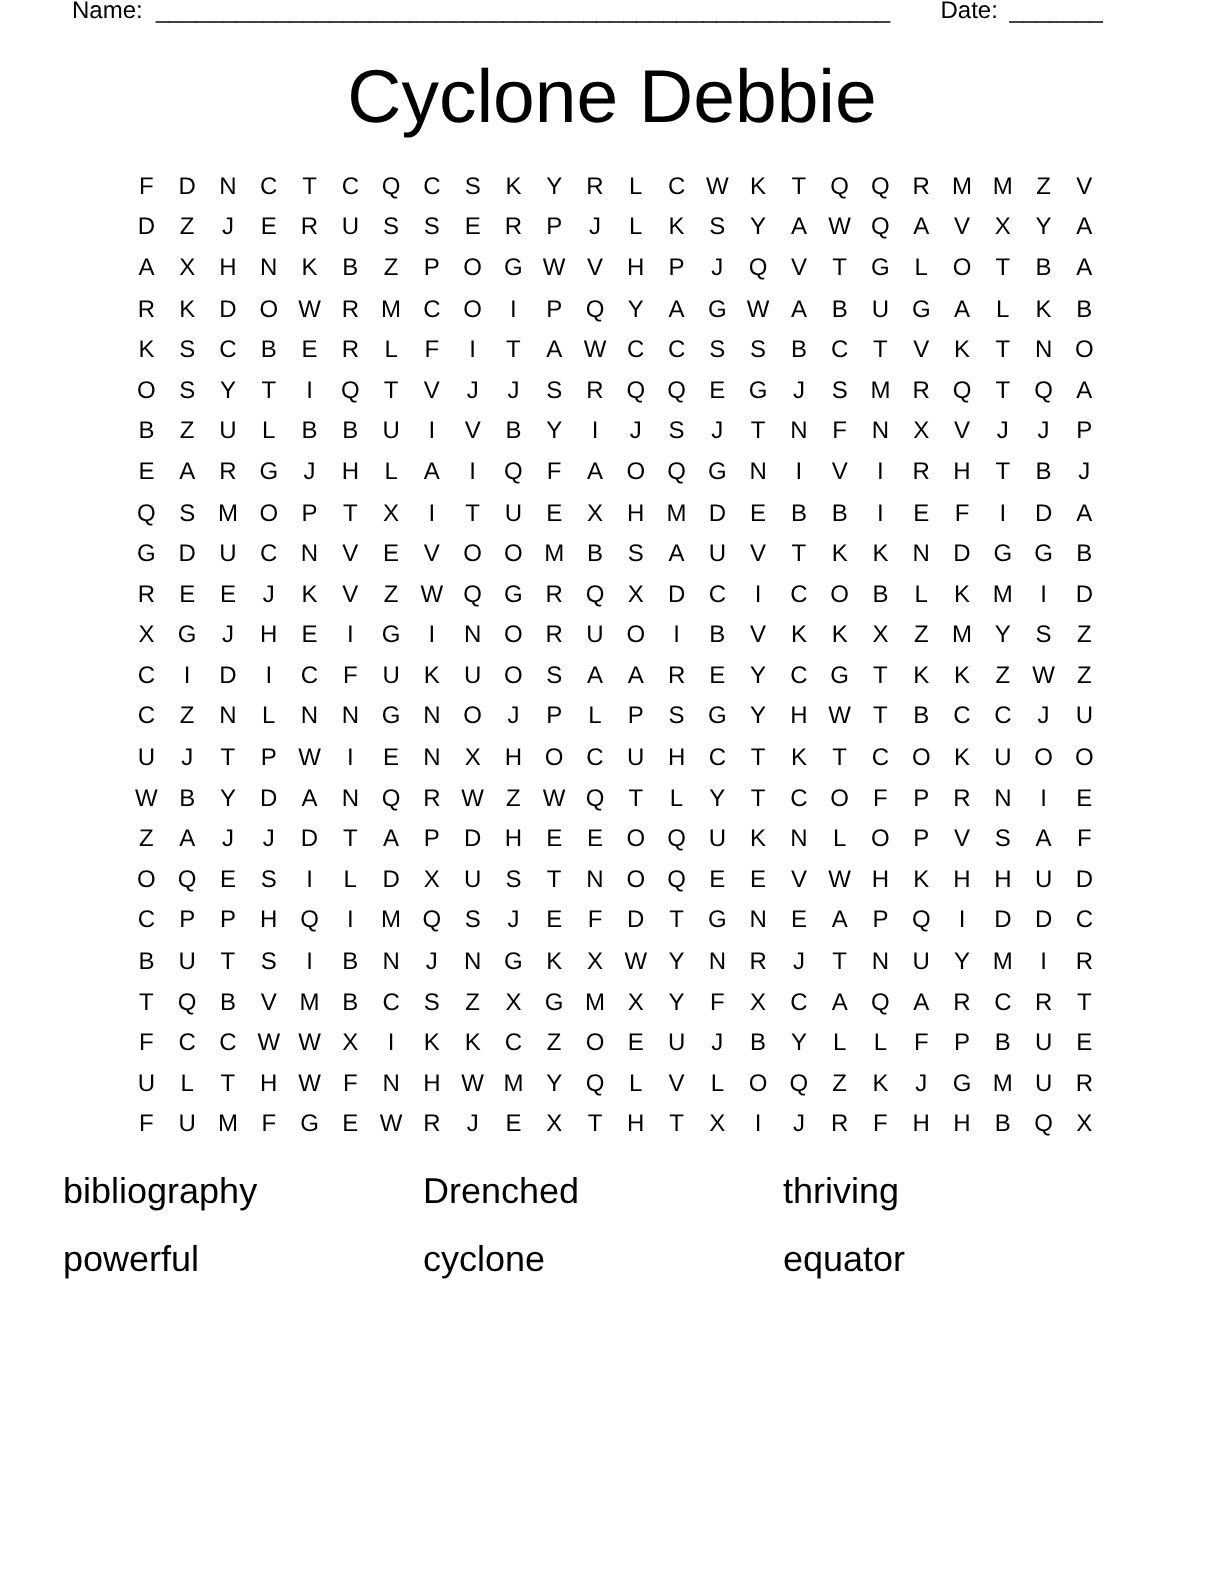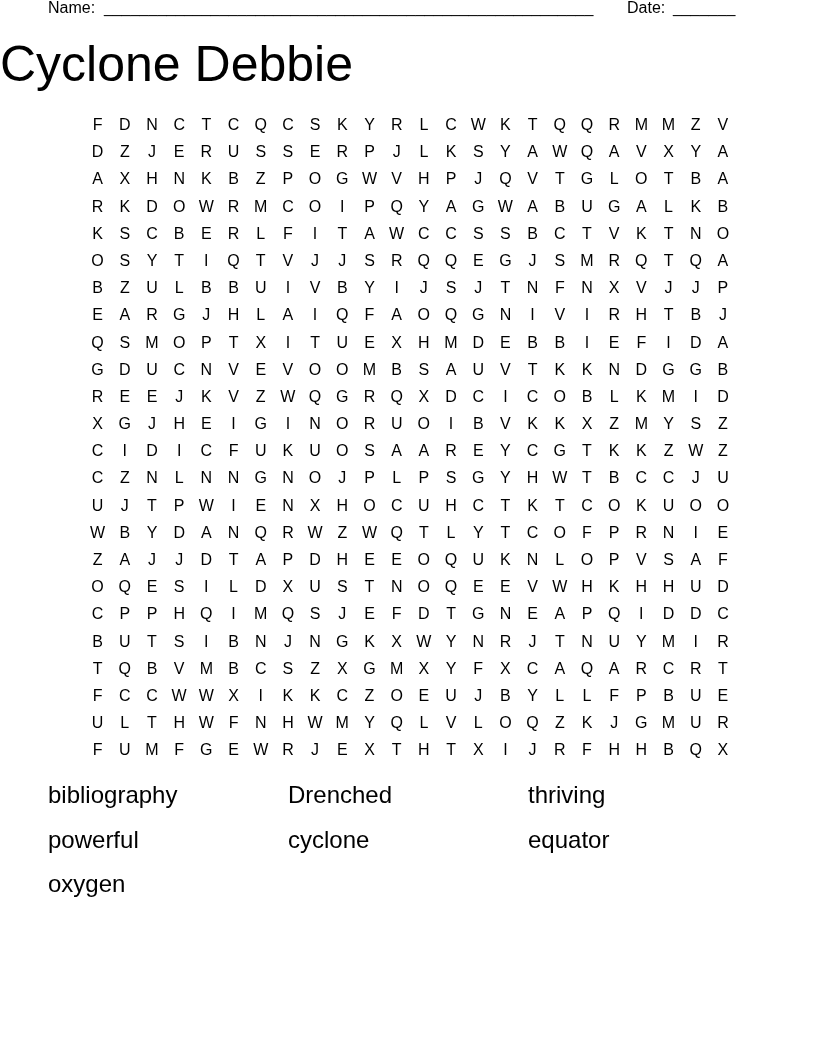--- a/index.html
+++ b/index.html
@@ -9,34 +9,34 @@
   }
   .header-line {
     position: absolute; top: -2px; left: 48px; width: 700px;
     font-size: 16px; line-height: 20px; white-space: nowrap;
   }
   .header-line .name-label { position: absolute; left: 0; }
   .header-line .name-line { position: absolute; left: 56px; }
   .header-line .date-label { position: absolute; left: 579px; }
   .header-line .date-line { position: absolute; left: 625px; }
   .title {
-    position: absolute; top: 34px; left: 0; width: 816px; 
+    position: absolute; top: 34px; left: 0; width: 816px; text-align: center;
     font-size: 50px; line-height: 60px;
   }
   .grid {
     position: absolute; top: 113px; left: 84px;
     display: grid;
     grid-template-columns: repeat(24, 27.2px);
     grid-auto-rows: 27.2px;
   }
   .cell {
     text-align: center; font-size: 16px; line-height: 24px; height: 27.2px;
   }
   .words {
-    position: absolute; top: 780px; left: 48px; width: 720px;
+    position: absolute; top: 780px; left: 42px; width: 720px;
     display: grid; grid-template-columns: 240px 240px 240px;
     grid-auto-rows: 44.5px;
   }
   .word { font-size: 24px; line-height: 30px; white-space: nowrap; }
 </style>
 </head>
 <body>
 
 <div class="header-line">
   <span class="name-label">Name:</span>
@@ -626,14 +626,13 @@
     <div class="cell">X</div>
   </div>
 
 <div class="words" id="words">
     <div class="word">bibliography</div>
     <div class="word">Drenched</div>
     <div class="word">thriving</div>
     <div class="word">powerful</div>
     <div class="word">cyclone</div>
     <div class="word">equator</div>
-    <div class="word">oxygen</div>
   </div>
 
 </body></html>

